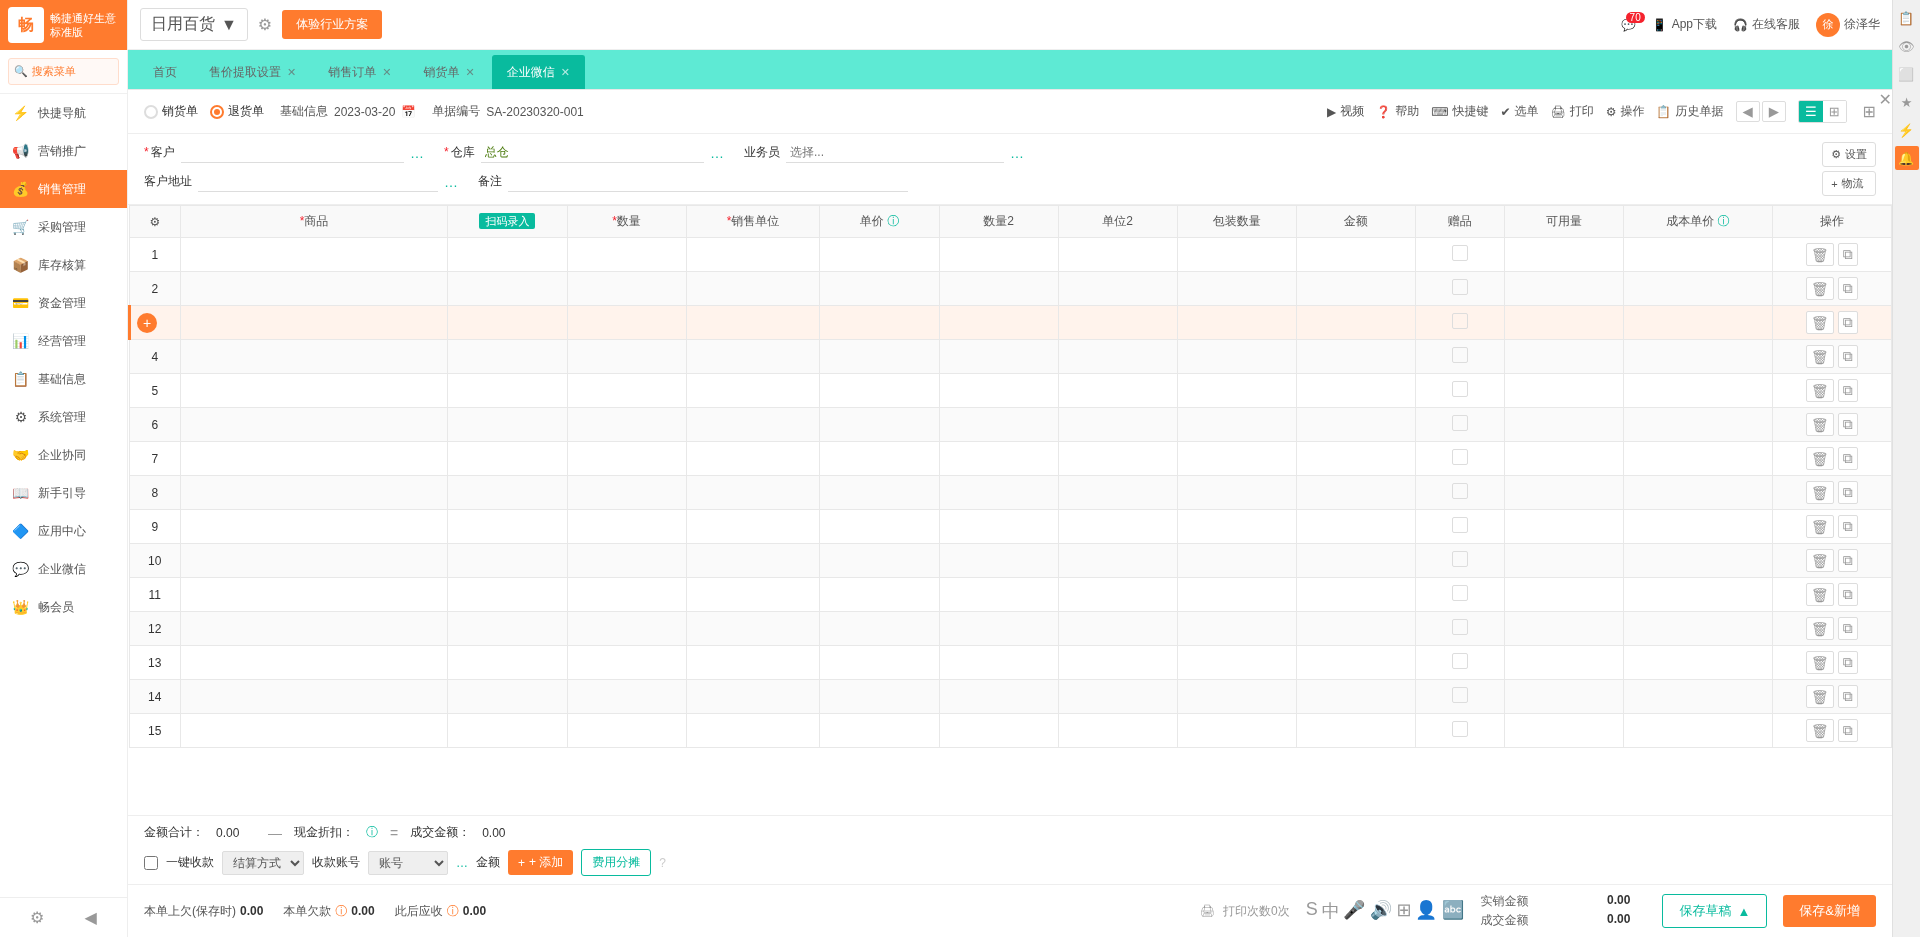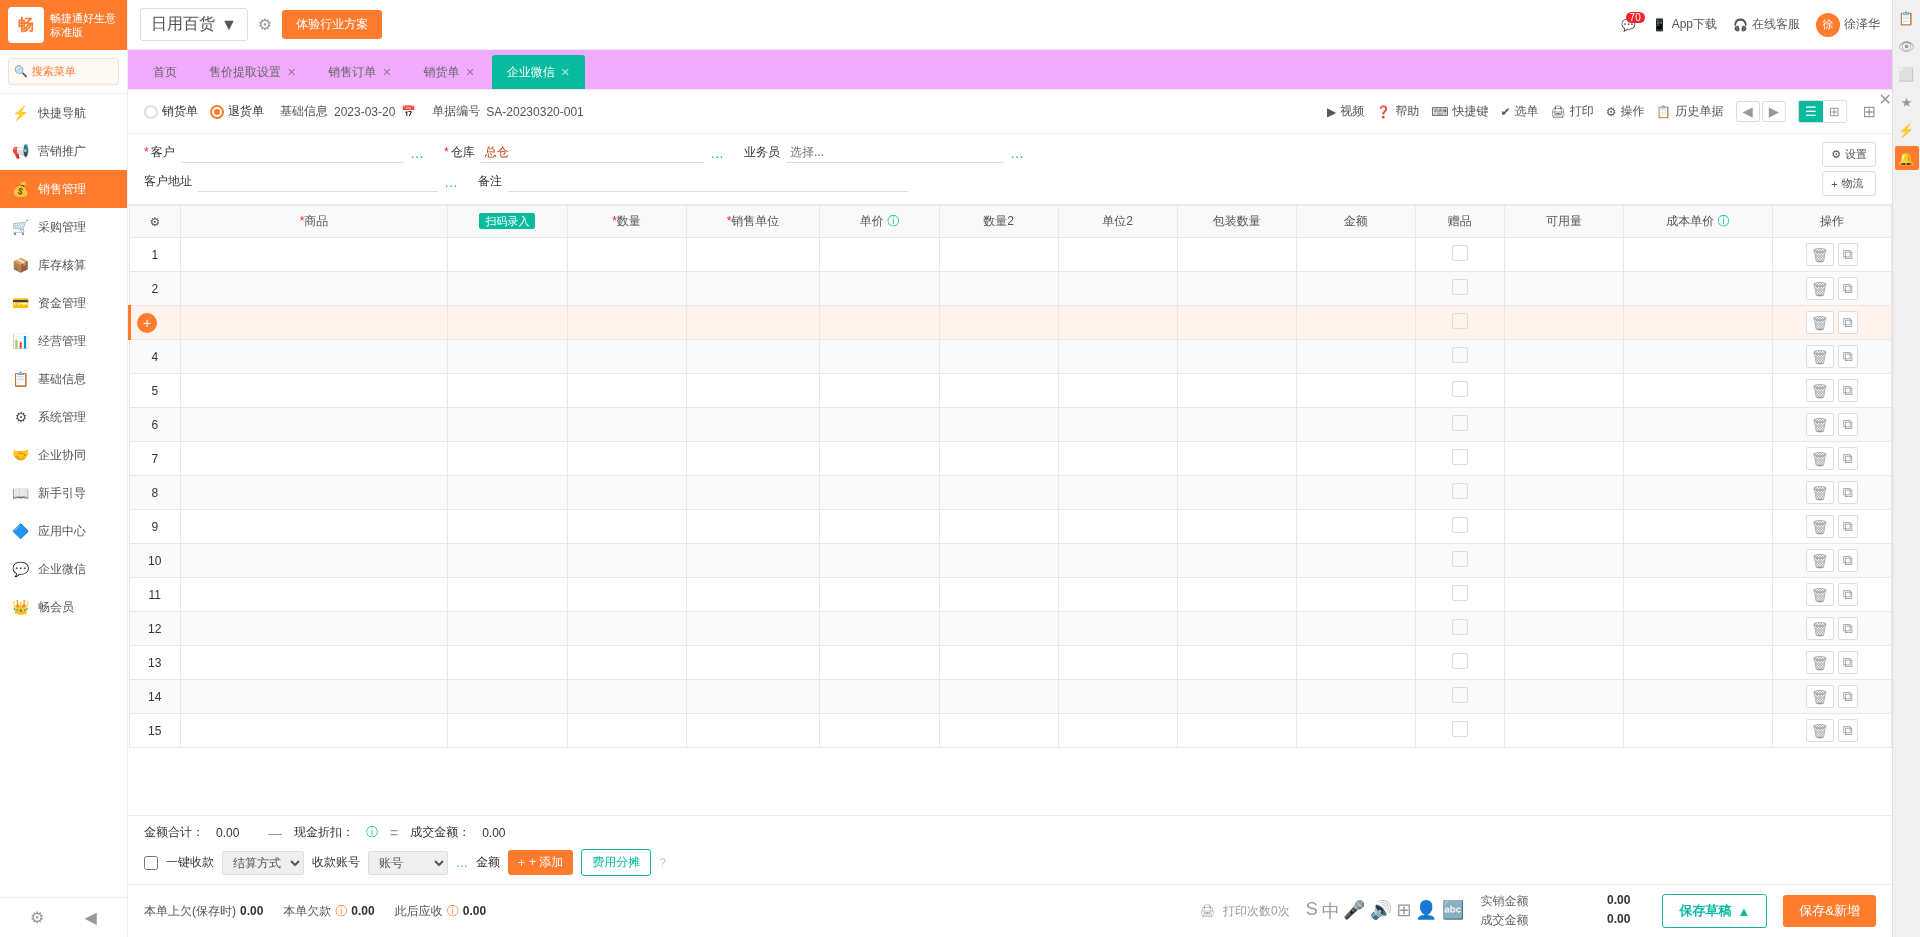--- a/index.html
+++ b/index.html
@@ -28,21 +28,21 @@
     .topbar-selector { display: flex; align-items: center; gap: 6px; padding: 5px 10px; border: 1px solid #ddd; border-radius: 3px; font-size: 16px; color: #555; cursor: pointer; }
     .topbar-settings { color: #999; cursor: pointer; font-size: 16px; }
     .topbar-demo-btn { background: #ff7b2e; color: #fff; border: none; padding: 6px 14px; border-radius: 3px; font-size: 12px; cursor: pointer; }
     .topbar-right { display: flex; align-items: center; gap: 16px; font-size: 12px; color: #555; }
     .msg-icon { position: relative; cursor: pointer; }
     .msg-badge { position: absolute; top: -6px; right: -8px; background: #f5222d; color: #fff; border-radius: 8px; font-size: 10px; padding: 0 4px; min-width: 16px; text-align: center; }
     .topbar-right-item { display: flex; align-items: center; gap: 4px; cursor: pointer; color: #555; }
     .avatar { width: 24px; height: 24px; border-radius: 50%; background: #ff7b2e; color: #fff; display: flex; align-items: center; justify-content: center; font-size: 11px; }
 
     
-    .tabs { height: 40px; background: #f0abfc; border-bottom: 1px solid #e8e8e8; display: flex; align-items: flex-end; padding: 0 0; flex-shrink: 0; }
+    .tabs { height: 40px; background: #5eead4; border-bottom: 1px solid #e8e8e8; display: flex; align-items: flex-end; padding: 0 0; flex-shrink: 0; }
     .tab { padding: 8px 14px; cursor: pointer; font-size: 12px; color: #666; border: 1px solid transparent; border-bottom: none; margin-right: 2px; display: flex; align-items: center; gap: 6px; border-radius: 3px 3px 0 0; }
     .tab.active { background: #09bb9e; color: #fff; border-color: #09bb9e; }
     .tab-close { font-size: 11px; opacity: 0.7; }
 
     
     .page-content { flex: 1; background: #f7f7f7; display: flex; flex-direction: column; overflow: hidden; }
     .form-header { background: #fff; padding: 10px 16px; border-bottom: 1px solid #eee; display: flex; align-items: center; justify-content: space-between; flex-shrink: 0; }
     .form-header-left { display: flex; align-items: center; gap: 16px; }
     .radio-group { display: flex; gap: 12px; align-items: center; }
     .radio-item { display: flex; align-items: center; gap: 4px; cursor: pointer; font-size: 12px; }
@@ -50,21 +50,21 @@
     .radio-circle.checked { border-color: #ff7b2e; }
     .radio-inner { width: 6px; height: 6px; border-radius: 50%; background: #ff7b2e; }
     .date-field { display: flex; align-items: center; gap: 6px; font-size: 12px; color: #555; }
     .date-icon { color: #09bb9e; cursor: pointer; }
     .sn-field { display: flex; align-items: center; gap: 6px; font-size: 12px; color: #555; }
     .form-header-right { display: flex; align-items: center; gap: 12px; font-size: 12px; color: #555; }
     .header-action { display: flex; align-items: center; gap: 4px; cursor: pointer; color: #555; }
     .field-group { display: flex; align-items: center; gap: 6px; min-width: 280px; }
     .field-label { font-size: 12px; color: #333; white-space: nowrap; }
     .field-label.required::before { content: "*"; color: #f5222d; margin-right: 2px; }
-    .field-input { flex: 1; border: none; border-bottom: 1px solid #ddd; padding: 3px 4px; font-size: 12px; outline: none; color: #c2410c; min-width: 120px; }
+    .field-input { flex: 1; border: none; border-bottom: 1px solid #ddd; padding: 3px 4px; font-size: 12px; outline: none; color: #4d7c0f; min-width: 120px; }
     .field-ellipsis { color: #09bb9e; cursor: pointer; font-size: 14px; }
     .field-side-btn { display: flex; align-items: center; gap: 4px; padding: 4px 8px; border: 1px solid #ddd; border-radius: 3px; font-size: 11px; cursor: pointer; background: #fff; color: #555; }
 
     
     .table-container { flex: 1; overflow: auto; background: #fff; }
     .data-table { width: 100%; border-collapse: collapse; font-size: 12px; }
     .data-table th { background: #f9f9f9; padding: 7px 6px; text-align: center; border: 1px solid #e8e8e8; font-weight: normal; color: #555; white-space: nowrap; position: sticky; top: 0; z-index: 2; }
     .data-table td { padding: 5px 6px; border: 1px solid #e8e8e8; text-align: center; color: #333; white-space: nowrap; }
     .data-table tr:nth-child(even) td { background: #fafafa; }
     .data-table tr.highlighted td { background: #fff3ec; }
@@ -91,21 +91,21 @@
 
     
     .bottom-bar { background: #fff; padding: 8px 16px; border-top: 1px solid #eee; display: flex; align-items: center; justify-content: space-between; flex-shrink: 0; }
     .bottom-info { display: flex; gap: 20px; font-size: 12px; color: #555; }
     .bottom-info-item { display: flex; gap: 4px; align-items: center; }
     .bottom-right { display: flex; align-items: center; gap: 16px; }
     .summary-box { display: flex; flex-direction: column; align-items: flex-end; gap: 2px; font-size: 12px; margin-right: 16px; }
     .summary-row { display: flex; justify-content: space-between; gap: 20px; min-width: 150px; }
     .summary-label { color: #666; }
     .summary-value { color: #333; font-weight: bold; }
-    .save-draft-btn { background: #fff; border: 1px solid #09bb9e; color: #09bb9e; padding: 7px 16px; border-radius: 3px; font-size: 13px; cursor: pointer; display: flex; align-items: center; gap: 6px; font-weight: bold; }
+    .save-draft-btn { background: #fff; border: 1px solid #09bb9e; color: #09bb9e; padding: 7px 16px; border-radius: 3px; font-size: 13px; cursor: pointer; display: flex; align-items: center; gap: 6px; }
     .save-new-btn { background: #ff7b2e; border: none; color: #fff; padding: 7px 16px; border-radius: 3px; font-size: 13px; cursor: pointer; display: flex; align-items: center; gap: 6px; }
 
     
     .right-panel { width: 28px; background: #f0f0f0; display: flex; flex-direction: column; align-items: center; padding: 6px 0; gap: 4px; border-left: 1px solid #e0e0e0; flex-shrink: 0; }
     .right-panel-icon { width: 24px; height: 24px; display: flex; align-items: center; justify-content: center; cursor: pointer; color: #999; font-size: 13px; border-radius: 2px; }
     .right-panel-icon.active { background: #ff7b2e; color: #fff; }
 
     .q-icon { color: #09bb9e; }
     .view-toggle { display: flex; border: 1px solid #ddd; border-radius: 2px; overflow: hidden; }
     .view-btn { padding: 3px 6px; cursor: pointer; background: #fff; font-size: 13px; color: #999; }

